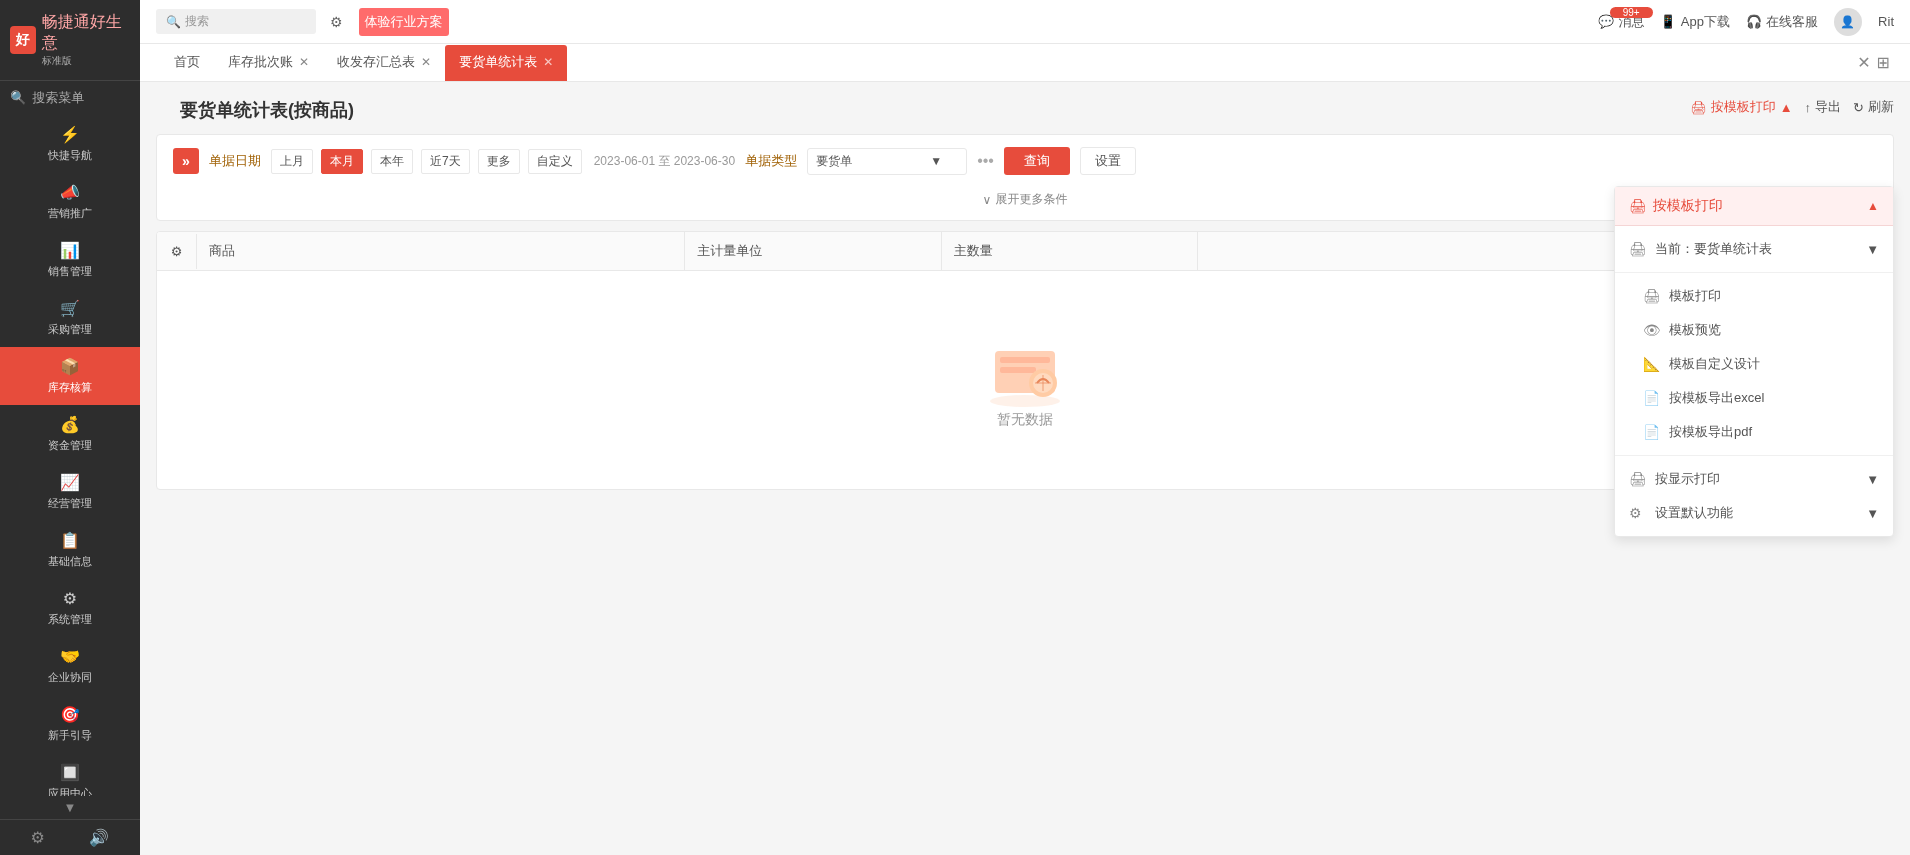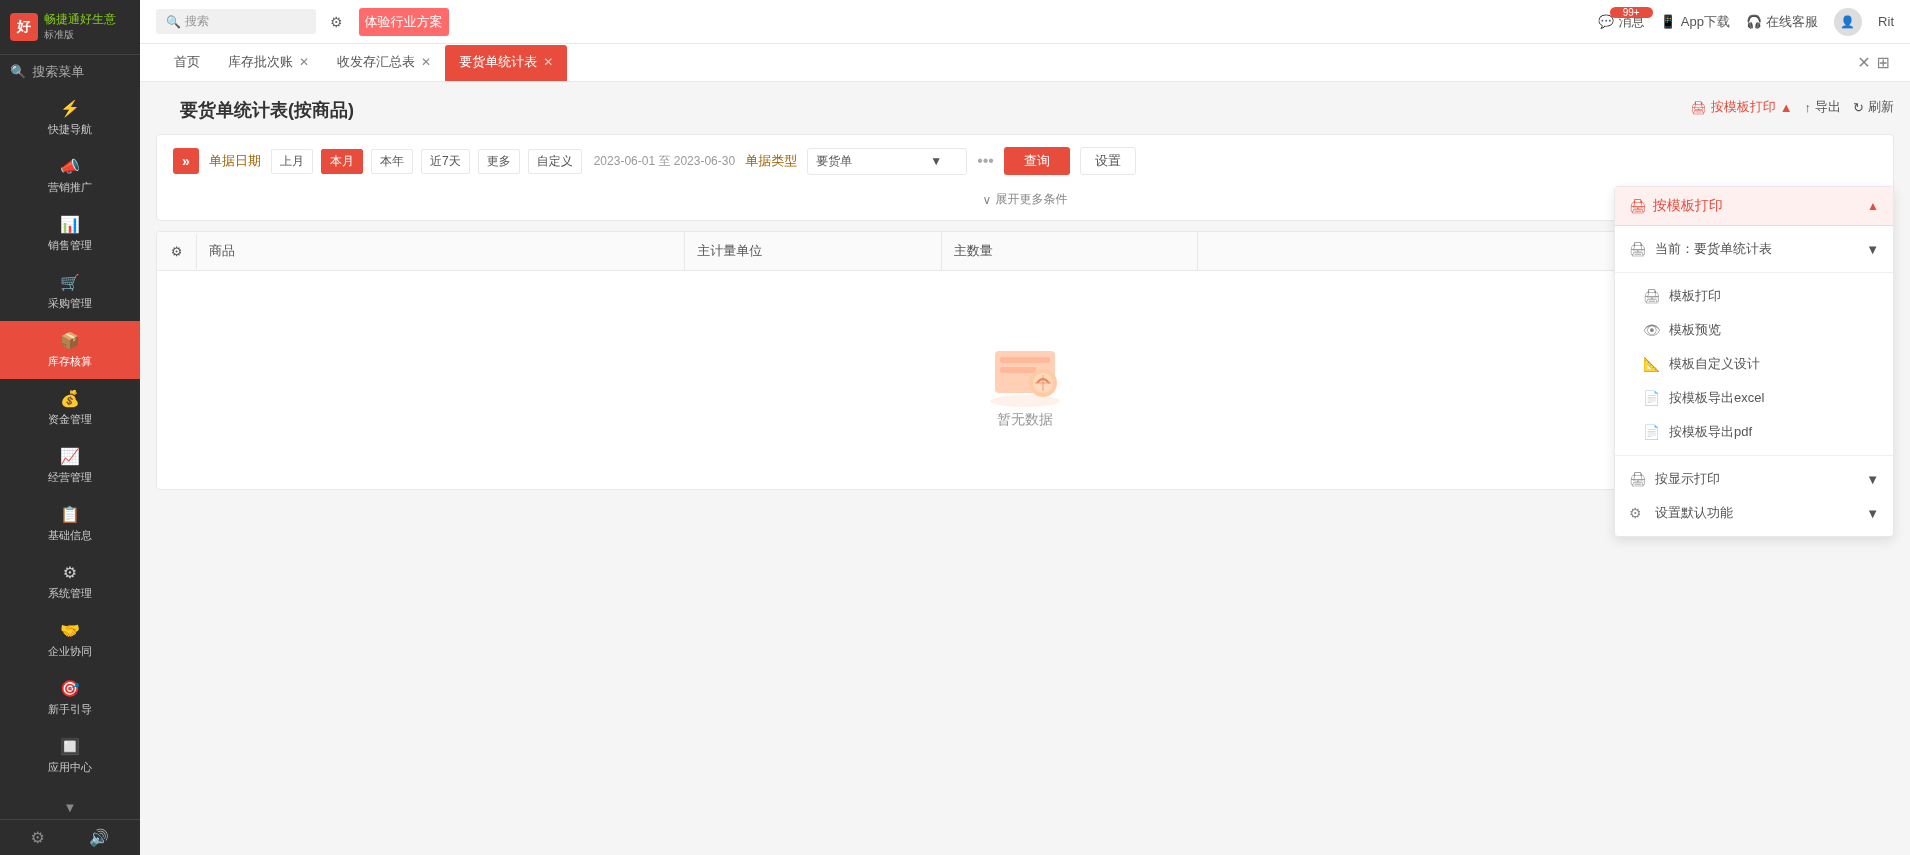--- a/index.html
+++ b/index.html
@@ -27,21 +27,21 @@
       background: #e74c3c;
       border-radius: 4px;
       display: flex;
       align-items: center;
       justify-content: center;
       color: white;
       font-weight: bold;
       font-size: 14px;
       margin-right: 6px;
     }
-    .sidebar-logo .logo-text { font-size: 12px; color: #84cc16; line-height: 1.3; }
+    .sidebar-logo .logo-text { font-size: 16px; color: #fca5a5; line-height: 1.3; }
     .sidebar-logo .logo-sub { font-size: 10px; color: #aaa; }
     .sidebar-search {
       display: flex;
       align-items: center;
       padding: 8px 10px;
       color: #aaa;
       cursor: pointer;
       font-size: 13px;
       gap: 6px;
     }

